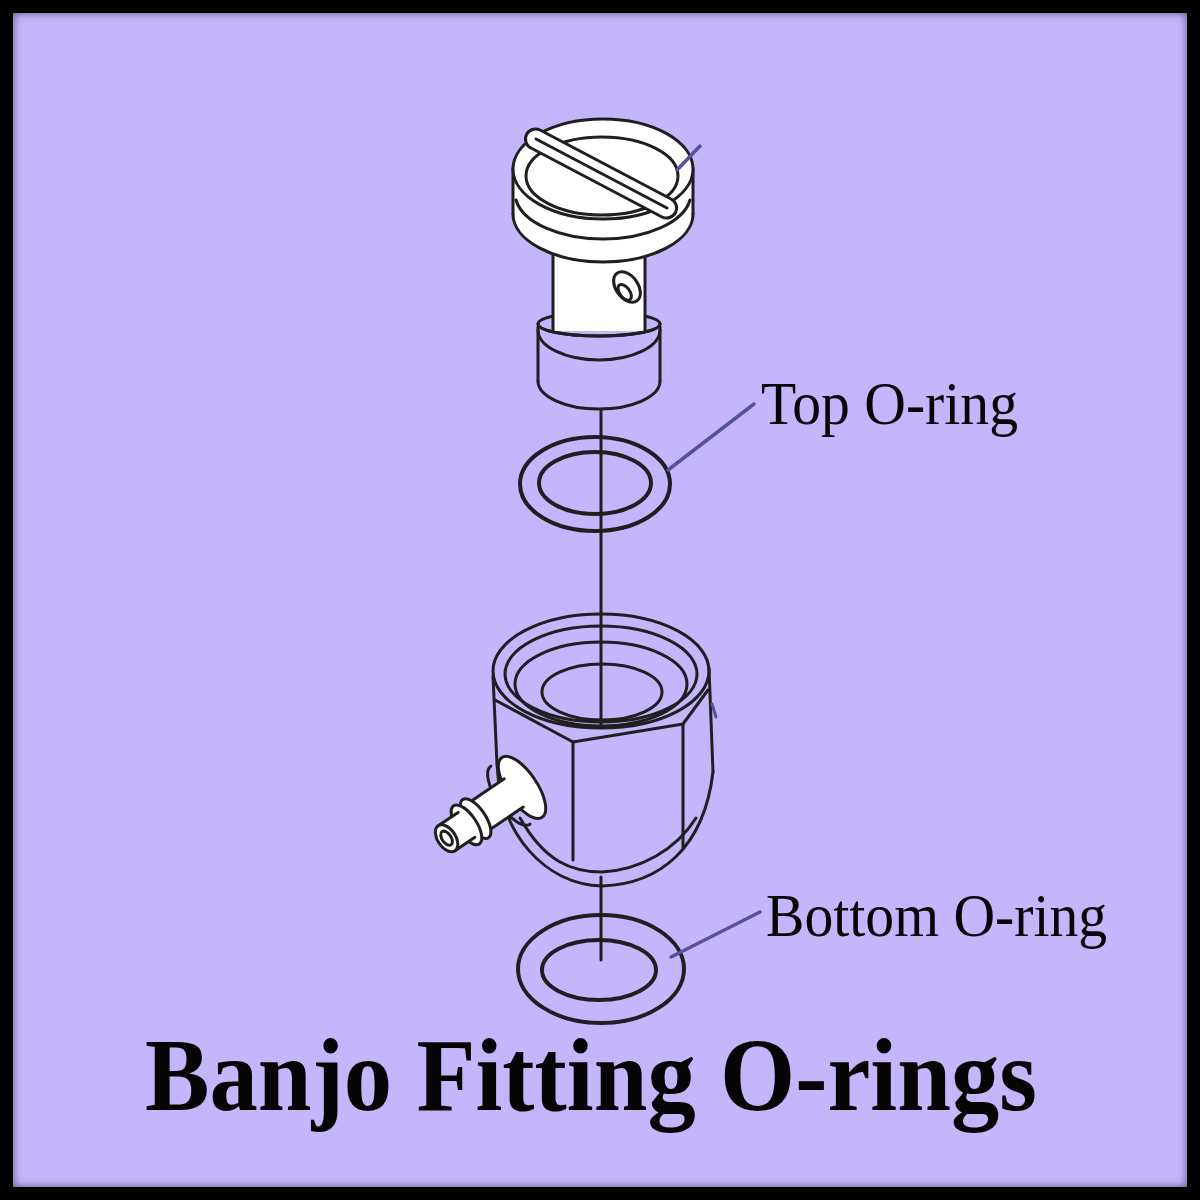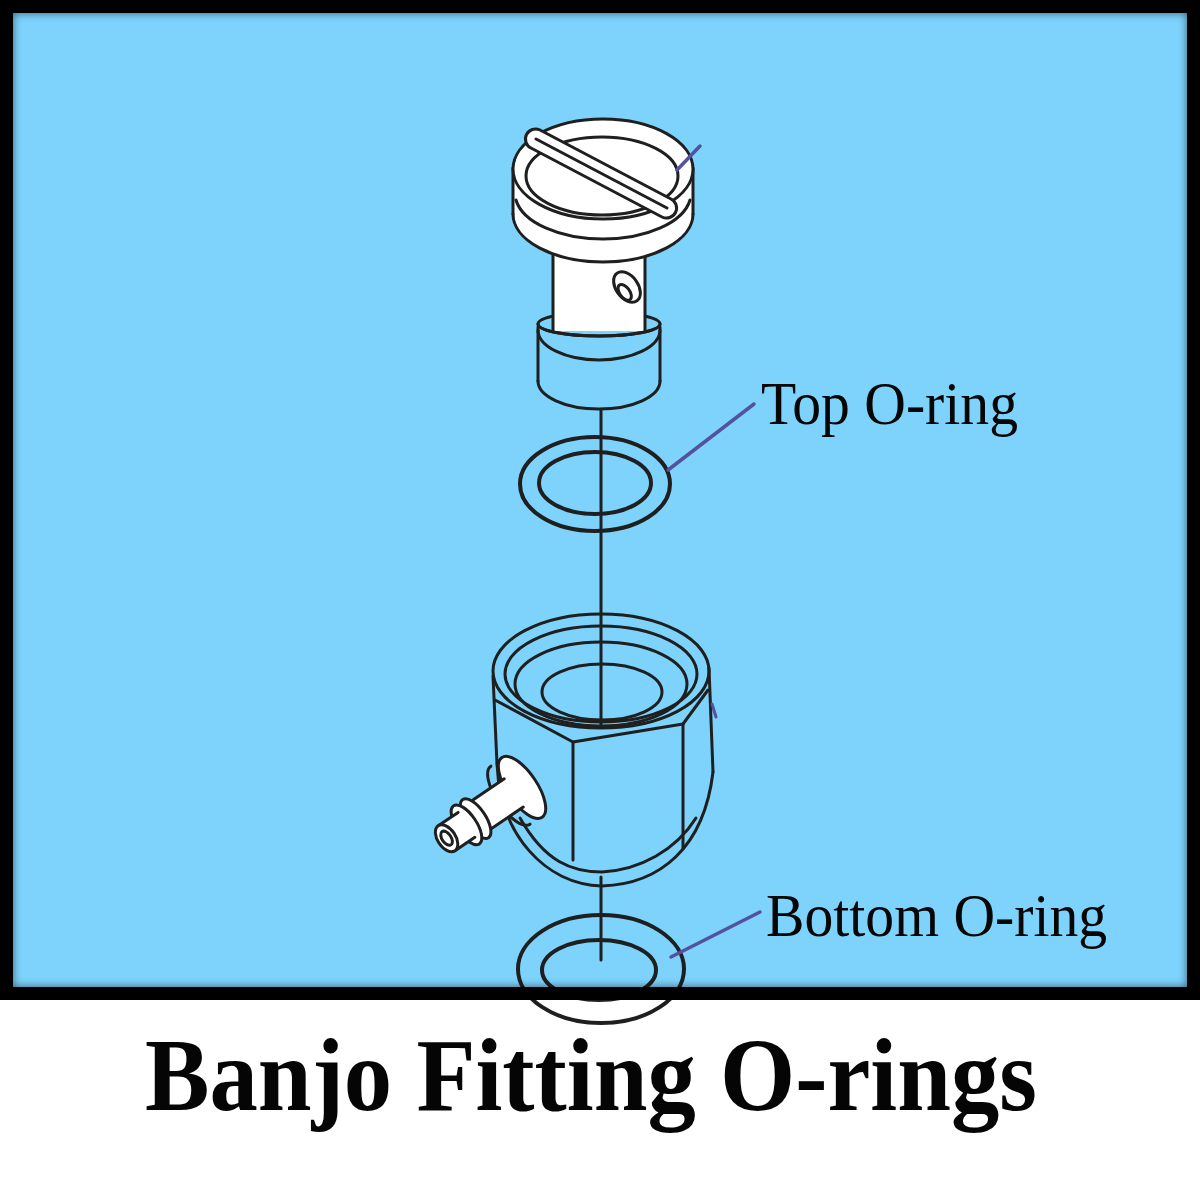--- a/index.html
+++ b/index.html
@@ -7,22 +7,22 @@
     padding: 0;
     width: 1200px;
     height: 1200px;
     background: #ffffff;
     font-family: "Liberation Serif", "DejaVu Serif", serif;
     overflow: hidden;
   }
   .page {
     position: relative;
     width: 1200px;
-    height: 1000px;
-    background: #7dd3fc;
+    height: 1200px;
+    background: #c4b5fd;
     box-sizing: border-box;
   }
   
   .frame {
     position: absolute;
     inset: 0;
     border: 13px solid #000000;
     box-shadow: inset 0 0 9px rgba(0,0,0,0.55);
     pointer-events: none;
     z-index: 30;

